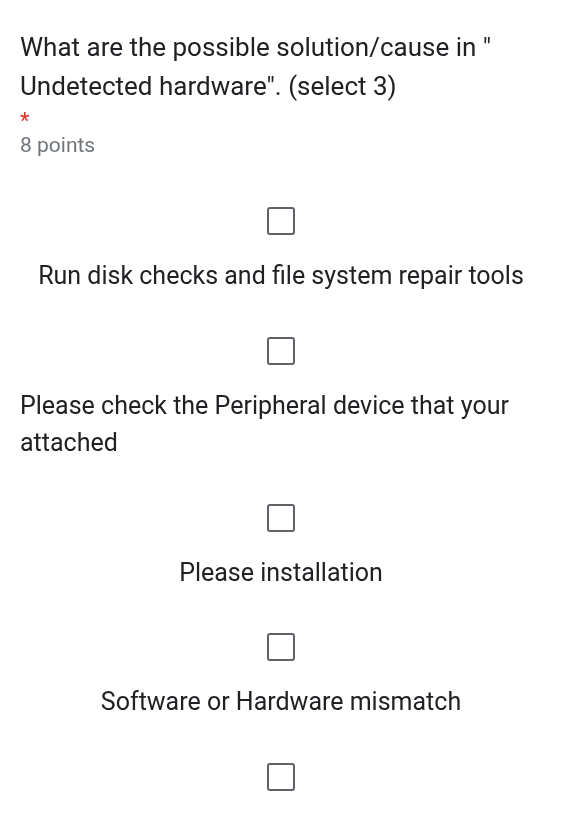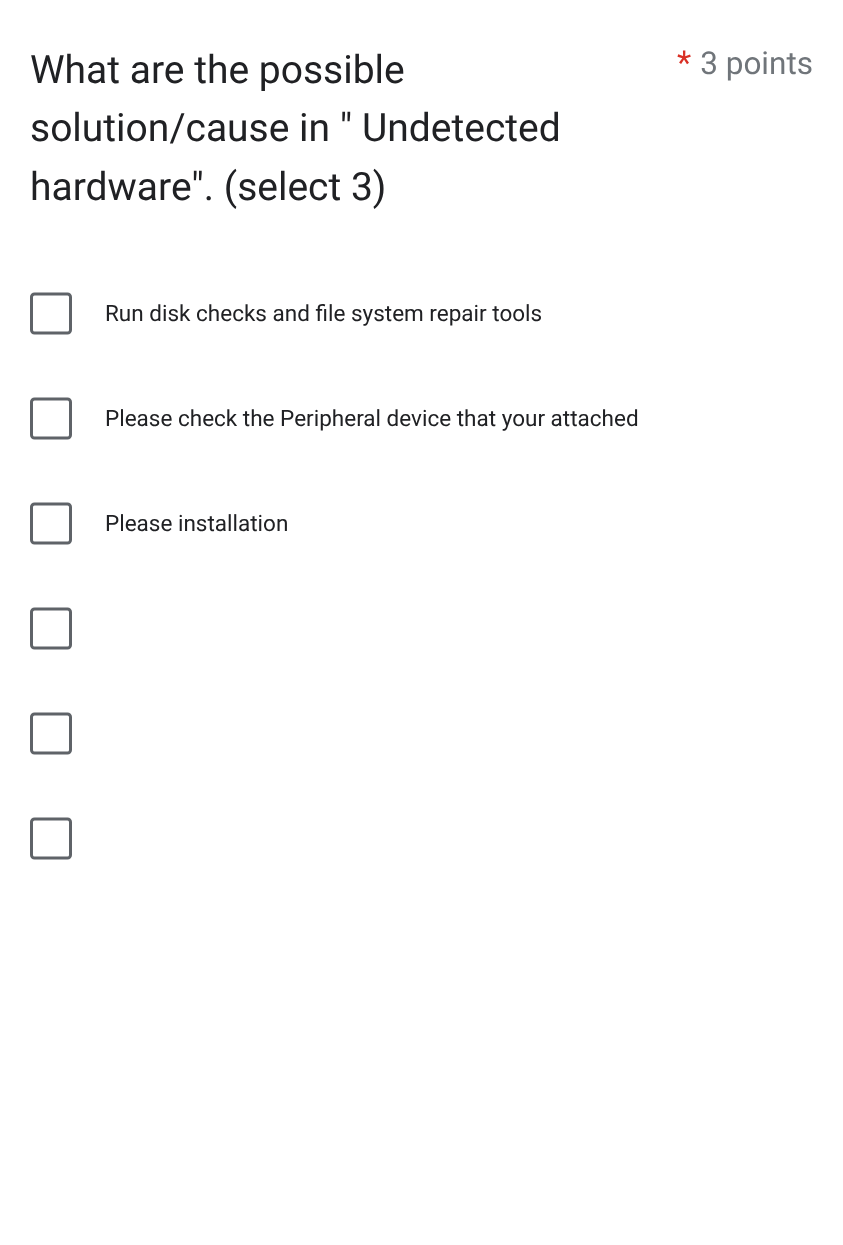--- a/index.html
+++ b/index.html
@@ -1,18 +1,19 @@
 <!DOCTYPE html>
 <html><head>
   <meta charset="utf-8">
   <style>
     * {
       margin: 0;
       padding: 0;
       box-sizing: border-box;
+      flex-direction: column;
     }
     body {
       font-family: 'Roboto', 'Helvetica Neue', Arial, sans-serif;
       background: #ffffff;
       width: 562px;
       height: 830px;
       padding: 28px 20px 20px 20px;
       overflow: hidden;
     }
     .question-header {
@@ -58,52 +59,53 @@
     .checkbox {
       width: 28px;
       height: 28px;
       min-width: 28px;
       border: 2.5px solid #5f6368;
       border-radius: 3px;
       background: transparent;
       cursor: pointer;
     }
     .option-label {
-      font-size: 15px;
+      font-size: 25px;
       color: #202124;
       line-height: 1.5;
       font-weight: 400;
     }
   </style>
 </head>
 <body>
 
 <div class="question-header">
   <div class="question-text">What are the possible solution/cause in " Undetected hardware". (select 3)</div>
   <div class="points-wrapper">
     <span class="asterisk">*</span>
-    <span class="points">3 points</span>
+    <span class="points">8 points</span>
   </div>
 </div>
 
 <div class="options">
   <div class="option">
     <div class="checkbox"></div>
     <div class="option-label">Run disk checks and file system repair tools</div>
   </div>
   <div class="option">
     <div class="checkbox"></div>
     <div class="option-label">Please check the Peripheral device that your attached</div>
   </div>
   <div class="option">
     <div class="checkbox"></div>
     <div class="option-label">Please installation</div>
   </div>
   <div class="option">
     <div class="checkbox"></div>
+    <div class="option-label">Software or Hardware mismatch</div>
   </div>
   <div class="option">
     <div class="checkbox"></div>
   </div>
   <div class="option">
     <div class="checkbox"></div>
   </div>
 </div>
 
 </body></html>

